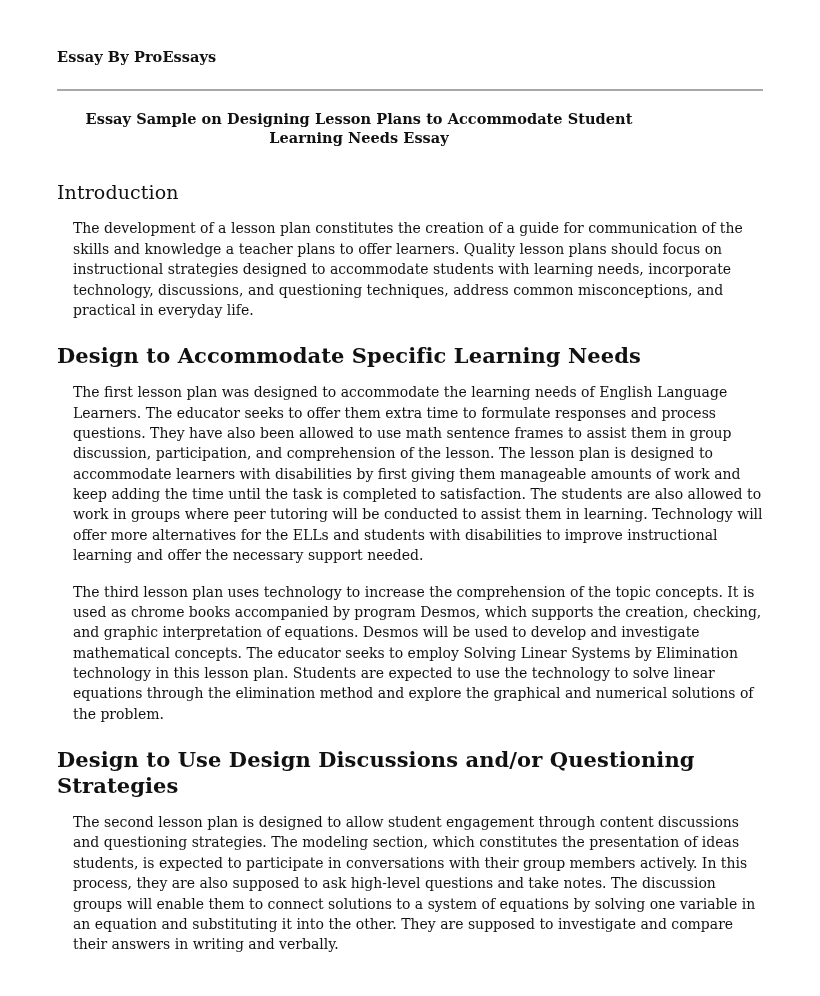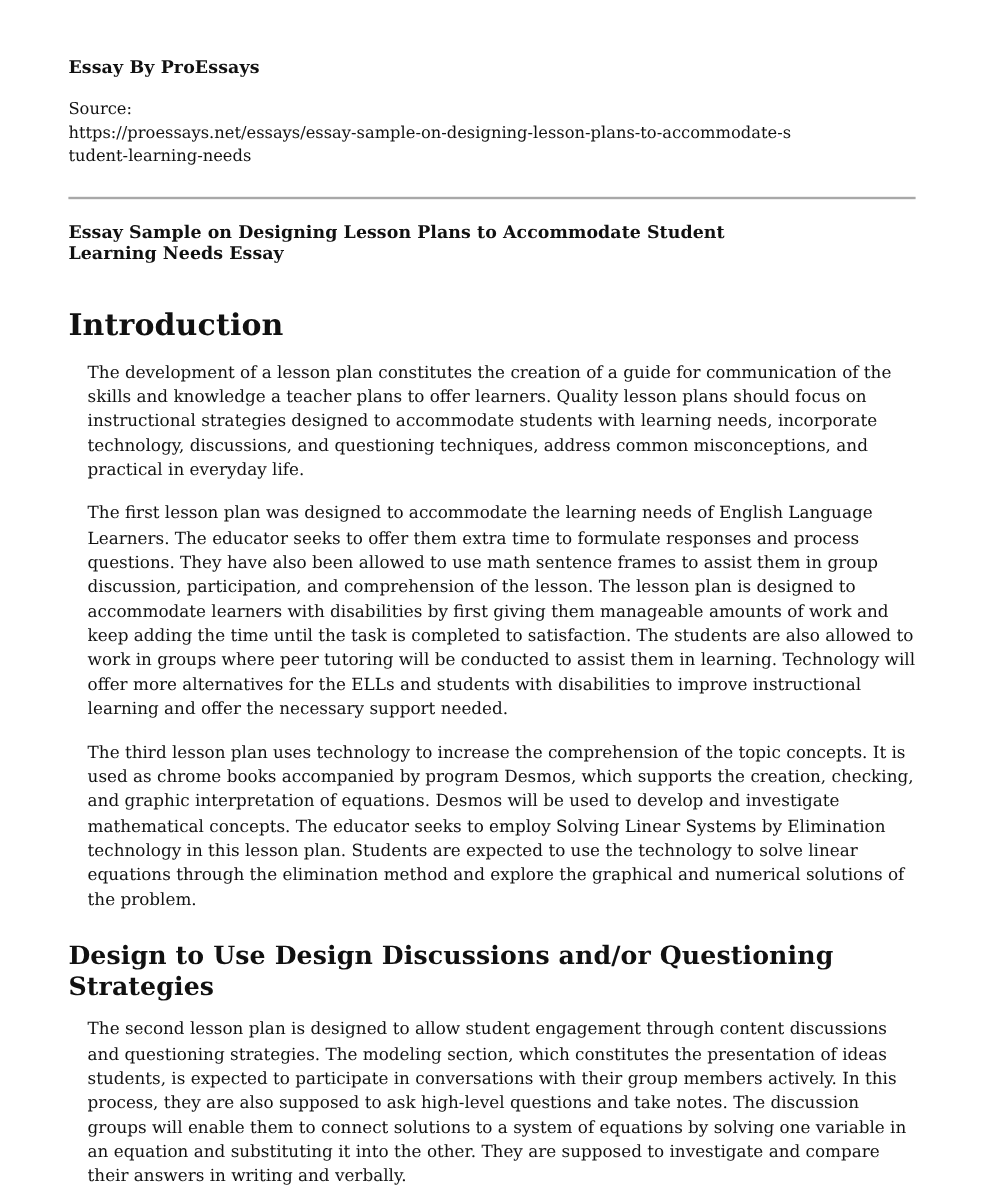--- a/index.html
+++ b/index.html
@@ -50,30 +50,31 @@
     margin: 24px 0 0 0;
     width: 706px;
     height: 0;
   }
   .doc-title {
     font-size: 14.5px;
     font-weight: bold;
     line-height: 1.25;
     margin: 19px 0 0 0;
     letter-spacing: 0.05px;
+    text-align: center;
   }
 
   
   .content {
     margin-top: 34px;
     width: 710px;
   }
   h1.sec-h1 {
-    font-size: 25px;
-    font-weight: bold;
+    font-size: 19px;
+    font-weight: normal;
     line-height: 1.2;
     margin: 0 0 15px 0;
     letter-spacing: 0.1px;
   }
   h2.sec-h2 {
     font-size: 21px;
     font-weight: bold;
     line-height: 1.24;
     margin: 23px 0 13px 0;
     letter-spacing: 0.1px;
@@ -88,34 +89,31 @@
     margin-bottom: 0;
   }
 </style>
 </head>
 <body>
 
 <div class="page">
 
   <div class="site-title">Essay By ProEssays</div>
 
-  <div class="source-block">
-    <span class="source-label">Source:</span>
-    <span class="source-url">https://proessays.net/essays/essay-sample-on-designing-lesson-plans-to-accommodate-student-learning-needs</span>
-  </div>
 
   <hr class="rule">
 
   <div class="doc-title">Essay Sample on Designing Lesson Plans to Accommodate Student Learning Needs Essay</div>
 
   <div class="content">
 
     <h1 class="sec-h1">Introduction</h1>
     <p class="para">The development of a lesson plan constitutes the creation of a guide for communication of the skills and knowledge a teacher plans to offer learners. Quality lesson plans should focus on instructional strategies designed to accommodate students with learning needs, incorporate technology, discussions, and questioning techniques, address common misconceptions, and practical in everyday life.</p>
 
+    <h2 class="sec-h2">Design to Accommodate Specific Learning Needs</h2>
     <p class="para">The first lesson plan was designed to accommodate the learning needs of English Language Learners. The educator seeks to offer them extra time to formulate responses and process questions. They have also been allowed to use math sentence frames to assist them in group discussion, participation, and comprehension of the lesson. The lesson plan is designed to accommodate learners with disabilities by first giving them manageable amounts of work and keep adding the time until the task is completed to satisfaction. The students are also allowed to work in groups where peer tutoring will be conducted to assist them in learning. Technology will offer more alternatives for the ELLs and students with disabilities to improve instructional learning and offer the necessary support needed.</p>
 
     <p class="para">The third lesson plan uses technology to increase the comprehension of the topic concepts. It is used as chrome books accompanied by program Desmos, which supports the creation, checking, and graphic interpretation of equations. Desmos will be used to develop and investigate mathematical concepts. The educator seeks to employ Solving Linear Systems by Elimination technology in this lesson plan. Students are expected to use the technology to solve linear equations through the elimination method and explore the graphical and numerical solutions of the problem.</p>
 
     <h2 class="sec-h2">Design to Use Design Discussions and/or Questioning Strategies</h2>
     <p class="para">The second lesson plan is designed to allow student engagement through content discussions and questioning strategies. The modeling section, which constitutes the presentation of ideas students, is expected to participate in conversations with their group members actively. In this process, they are also supposed to ask high-level questions and take notes. The discussion groups will enable them to connect solutions to a system of equations by solving one variable in an equation and substituting it into the other. They are supposed to investigate and compare their answers in writing and verbally.</p>
 
   </div>
 </div>
 

